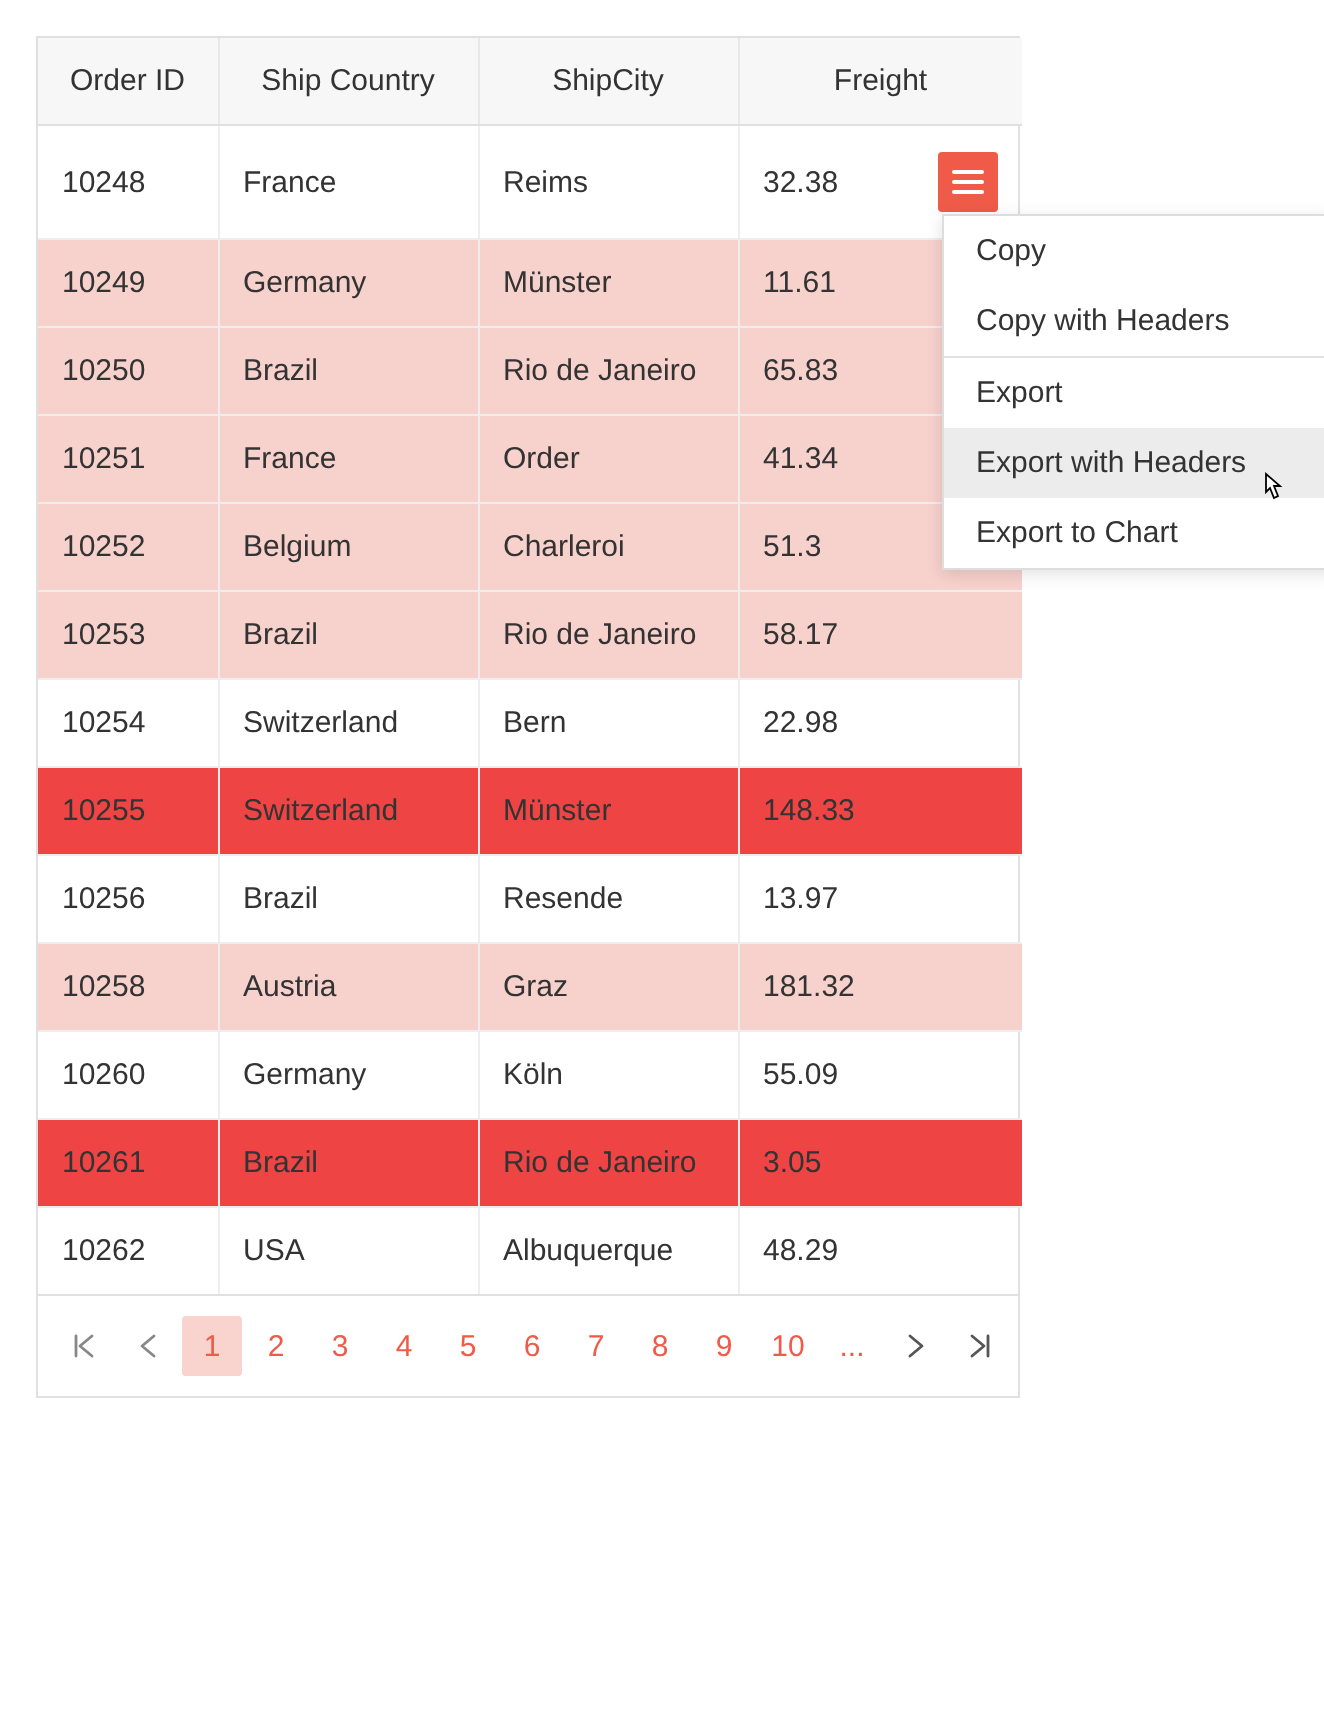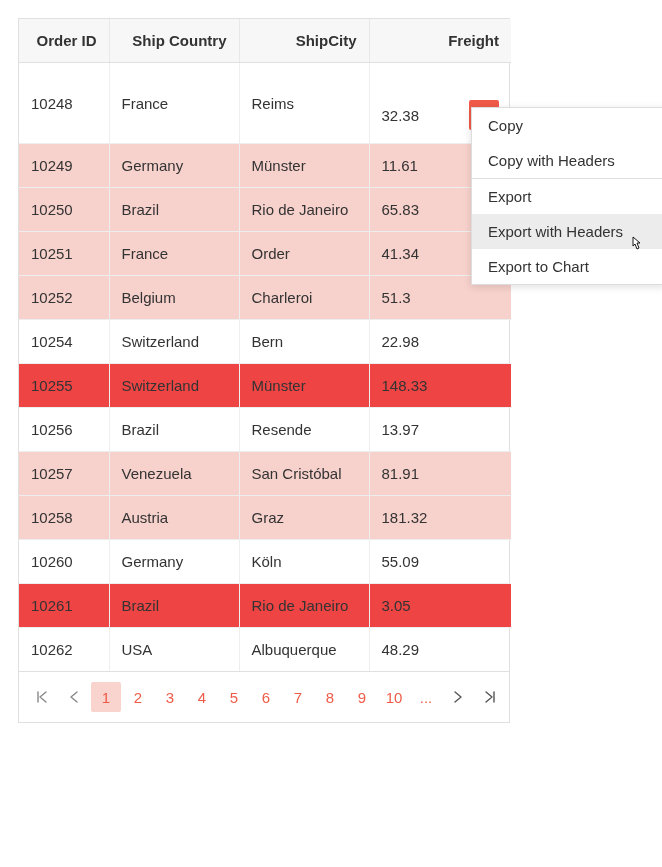--- a/index.html
+++ b/index.html
@@ -16,22 +16,22 @@
     border: 1px solid #e0e0e0;
     position: relative;
   }
   table {
     width: 100%;
     border-collapse: collapse;
     table-layout: fixed;
   }
   th {
     background: #f7f7f7;
-    text-align: right;
-    font-weight: 700;
+    text-align: center;
+    font-weight: 400;
     padding: 13px 12px;
     border-bottom: 1px solid #e0e0e0;
     border-right: 1px solid #e8e8e8;
     color: #333;
   }
   th:last-child { border-right: none; }
   td {
     padding: 13px 12px;
     border-bottom: 1px solid #eee;
     border-right: 1px solid #eee;
@@ -45,21 +45,20 @@
   col.c-id { width: 90px; }
   col.c-country { width: 130px; }
   col.c-city { width: 130px; }
   col.c-freight { width: 142px; }
 
   .freight-cell {
     display: flex;
     align-items: center;
     justify-content: space-between;
     gap: 24px;
-    margin-top: 24px;
   }
 
   .menu-btn {
     width: 30px;
     height: 30px;
     background: #ef5b48;
     border-radius: 2px;
     display: inline-flex;
     align-items: center;
     justify-content: center;
@@ -173,43 +172,43 @@
           <td>France</td>
           <td>Order</td>
           <td>41.34</td>
         </tr>
         <tr class="highlight">
           <td>10252</td>
           <td>Belgium</td>
           <td>Charleroi</td>
           <td>51.3</td>
         </tr>
+        <tr class="highlight">
+          <td>10253</td>
+          <td>Brazil</td>
+          <td>Rio de Janeiro</td>
+          <td>58.17</td>
+        </tr>
         <tr>
           <td>10254</td>
           <td>Switzerland</td>
           <td>Bern</td>
           <td>22.98</td>
         </tr>
         <tr class="stripe">
           <td>10255</td>
           <td>Switzerland</td>
           <td>Münster</td>
           <td>148.33</td>
         </tr>
         <tr>
           <td>10256</td>
           <td>Brazil</td>
           <td>Resende</td>
           <td>13.97</td>
-        </tr>
-        <tr class="highlight">
-          <td>10257</td>
-          <td>Venezuela</td>
-          <td>San Cristóbal</td>
-          <td>81.91</td>
         </tr>
         <tr class="highlight">
           <td>10258</td>
           <td>Austria</td>
           <td>Graz</td>
           <td>181.32</td>
         </tr>
         <tr>
           <td>10260</td>
           <td>Germany</td>

